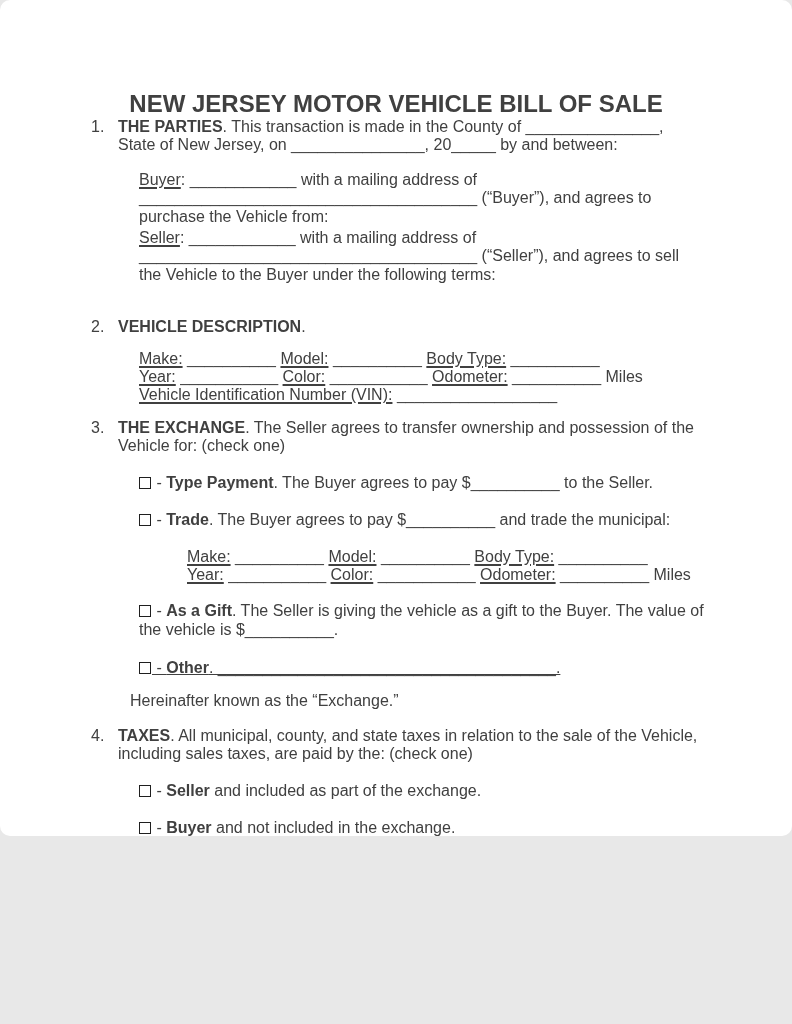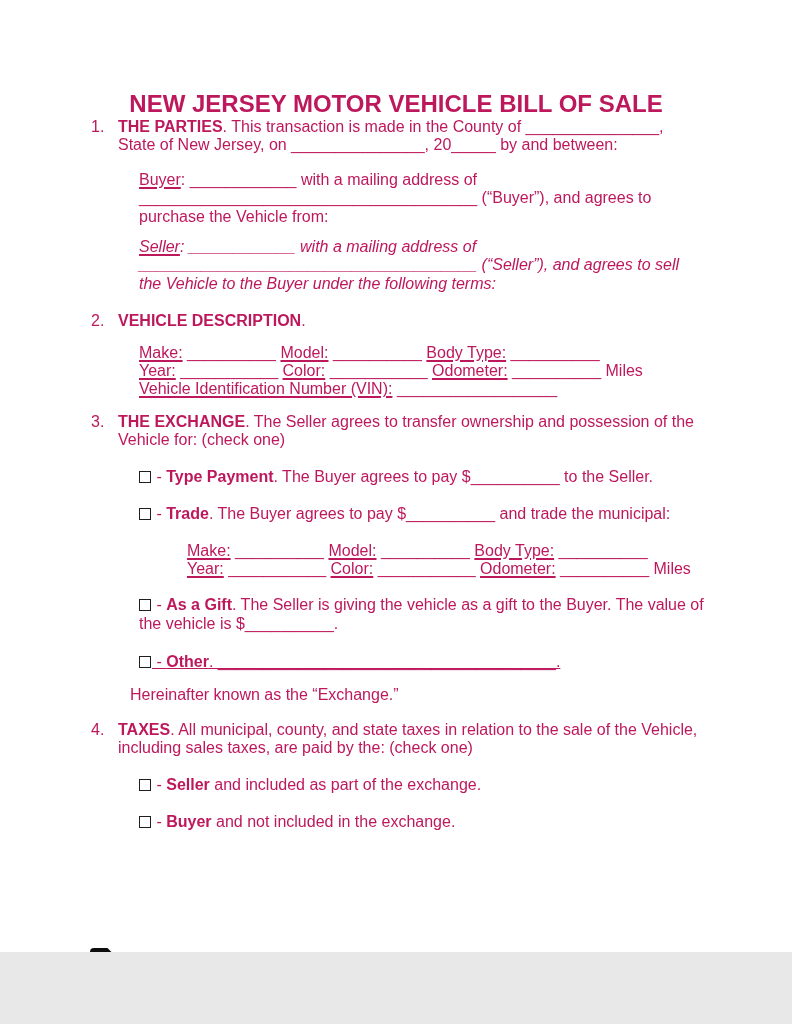--- a/index.html
+++ b/index.html
@@ -1,23 +1,24 @@
 <!DOCTYPE html>
 <html><head>
 <meta charset="utf-8">
 <style>
   html,body{margin:0;padding:0;background:#e8e8e8;}
   .page{
     position:relative;
-    width:792px;height:952px;
+    width:792px;height:836px;
     margin:0 auto;
     background:#ffffff;
     font-family:"Liberation Sans","DejaVu Sans",sans-serif;
-    color:#be185d;
+    color:#404040;
     overflow:hidden;
+    border-radius:10px;
   }
   .doc-title{
     margin-top:90px;
     text-align:center;
     font-size:24px;
     font-weight:bold;
     line-height:28px;
     letter-spacing:0px;
   }
   .content{
@@ -41,22 +42,22 @@
   .u{text-decoration:underline;text-decoration-thickness:1.5px;text-underline-offset:2px;}
   .checkbox{
     display:inline-block;
     width:10px;height:10px;
     border:1.5px solid #1f1f1f;
     vertical-align:-1px;
     margin-right:1px;
   }
   
   .content > .block:nth-child(1){margin-bottom:16px;}
-  .content > .block:nth-child(2){margin-bottom:12px;}
-  .content > .block:nth-child(3){margin-bottom:19px;font-style:italic;}
+  .content > .block:nth-child(2){margin-bottom:3px;}
+  .content > .block:nth-child(3){margin-bottom:34px;}
   .content > .block:nth-child(4){margin-bottom:13px;}
   .content > .block:nth-child(5){margin-bottom:14px;}
   .content > .block:nth-child(7){margin-bottom:19px;}
   .content > .block:nth-child(10){margin-bottom:20px;}
   .content > .block:nth-child(11){margin-bottom:14px;text-decoration:underline;}
   .content > .block:nth-child(12){margin-bottom:17px;padding-left:12px;}
   .content > .block:nth-child(14){margin-bottom:19px;}
   .footer-logo{position:absolute;left:90px;top:948px;width:28px;height:39px;}
   .page-number{position:absolute;left:718px;top:956px;font-size:13px;line-height:18px;}
 </style>

